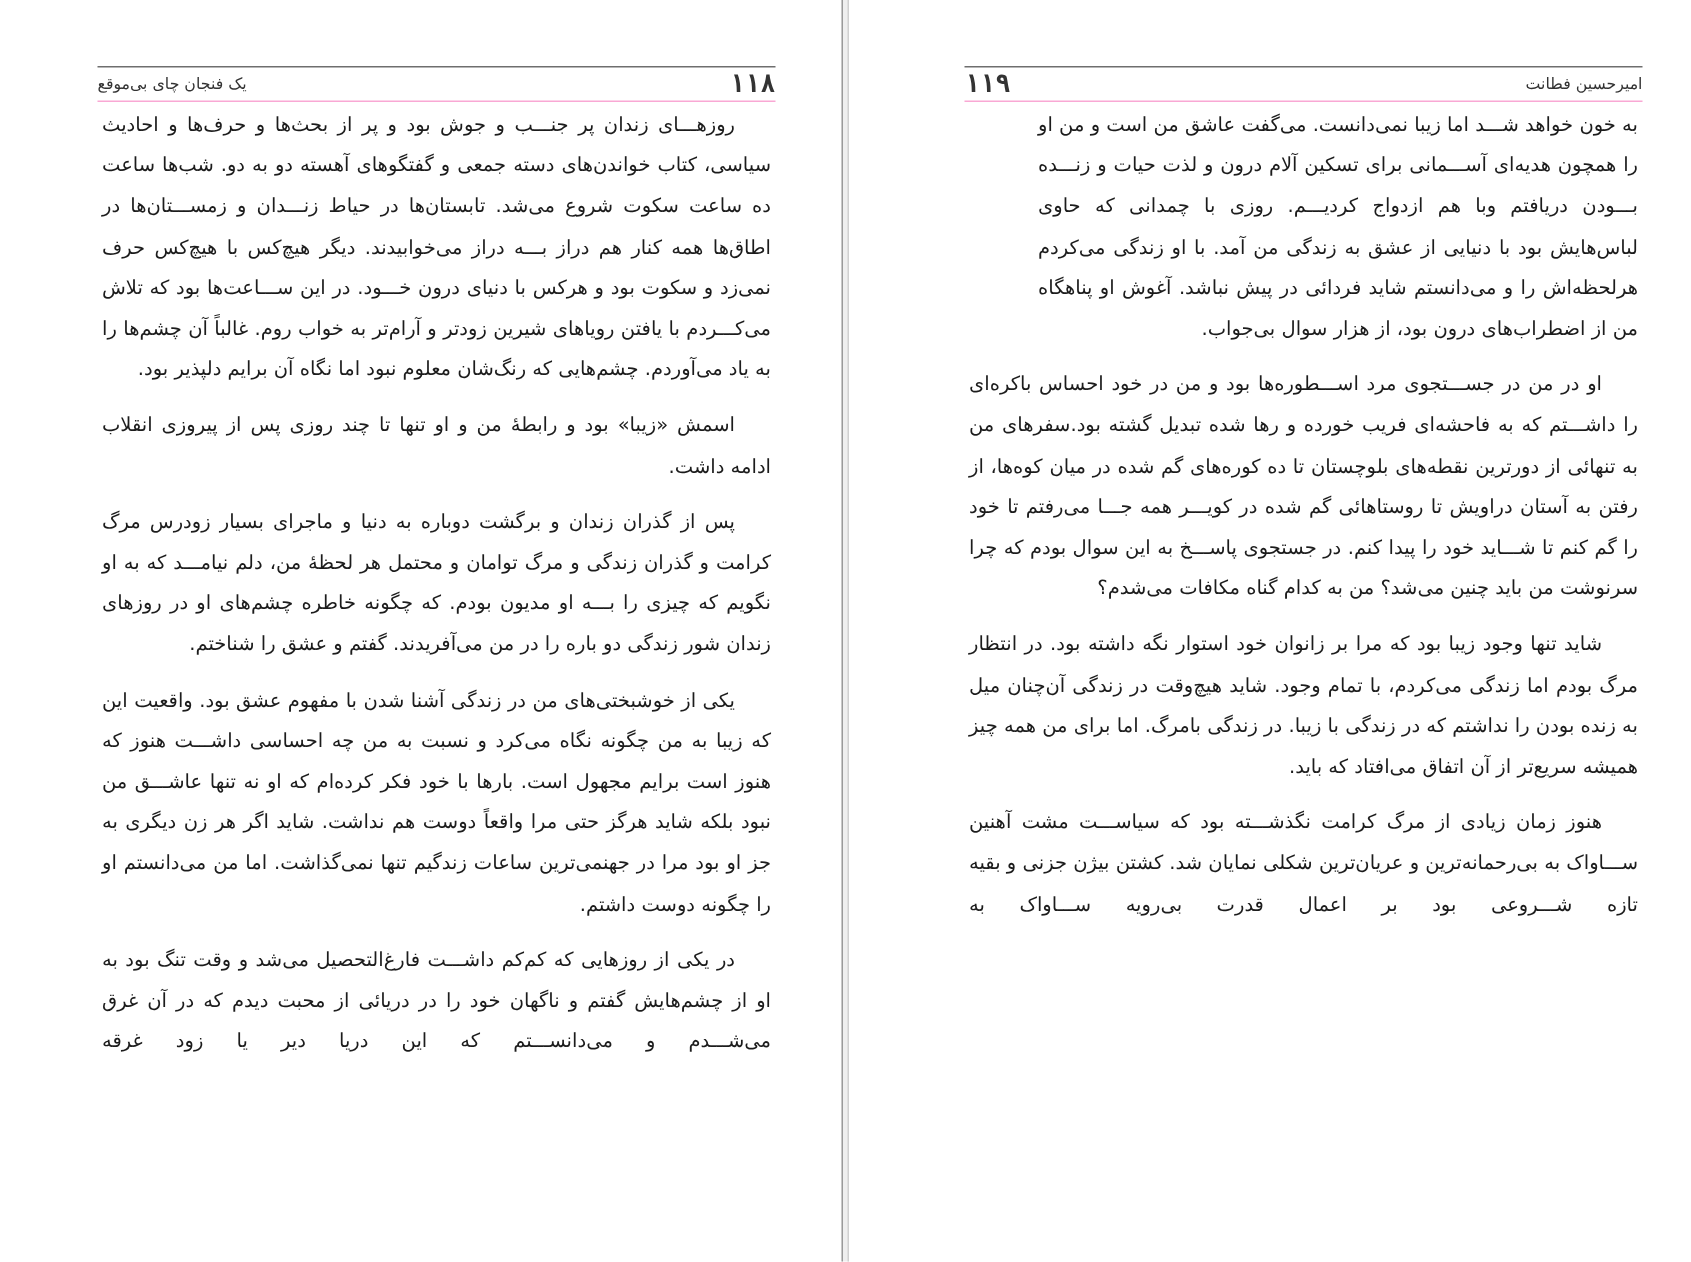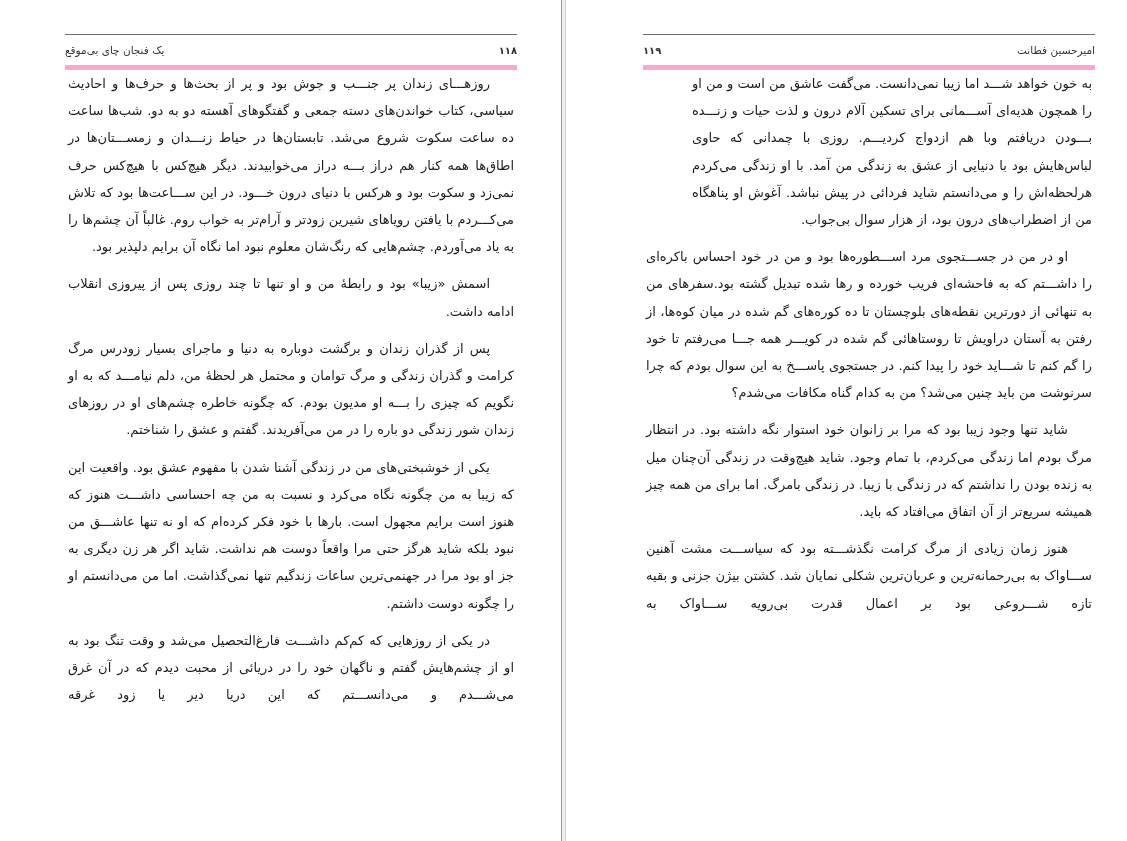--- a/index.html
+++ b/index.html
@@ -17,32 +17,32 @@
   .page.left { left: 0; width: 561px; }
   .page.right { left: 566px; width: 561px; }
   .gutter {
     position: absolute; left: 561px; top: 0; width: 5px; height: 841px;
     background: #efefef;
     border-left: 1px solid #9a9a9a;
     border-right: 1px solid #d0d0d0;
     box-sizing: border-box;
   }
   .running-head {
-    position: absolute; top: 34px; height: 36px;
+    position: absolute; top: 44px; height: 24px;
     border-top: 1px solid #6e6e6e;
-    border-bottom: 5px solid #f9a8d4;
+    border-bottom: 1px solid #f9a8d4;
     box-sizing: border-box;
     display: flex; justify-content: space-between; align-items: center;
     font-size: 11px; color: #333;
     direction: ltr;
   }
   .page.left .running-head { left: 65px; width: 452px; }
   .page.right .running-head { left: 77px; width: 452px; gap: 43px; }
   .running-head .title { font-size: 10.5px; letter-spacing: -0.3px; }
-  .running-head .pnum { font-size: 10px; font-weight: bold; }
+  .running-head .pnum { font-size: 17px; font-weight: bold; font-family: Liberation Mono, monospace; }
   .text {
     position: absolute; top: 70px;
     direction: rtl; text-align: justify;
     font-family: "DejaVu Sans", sans-serif;
     font-size: 13px; line-height: 27.2px;
     color: #1c1c1c;
   }
   .page.left .text { left: 68px; width: 446px; }
   .page.right .text { left: 80px; width: 446px; }
   .para { margin: 0 0 10px 0; text-indent: 24px; text-align-last: right; }

